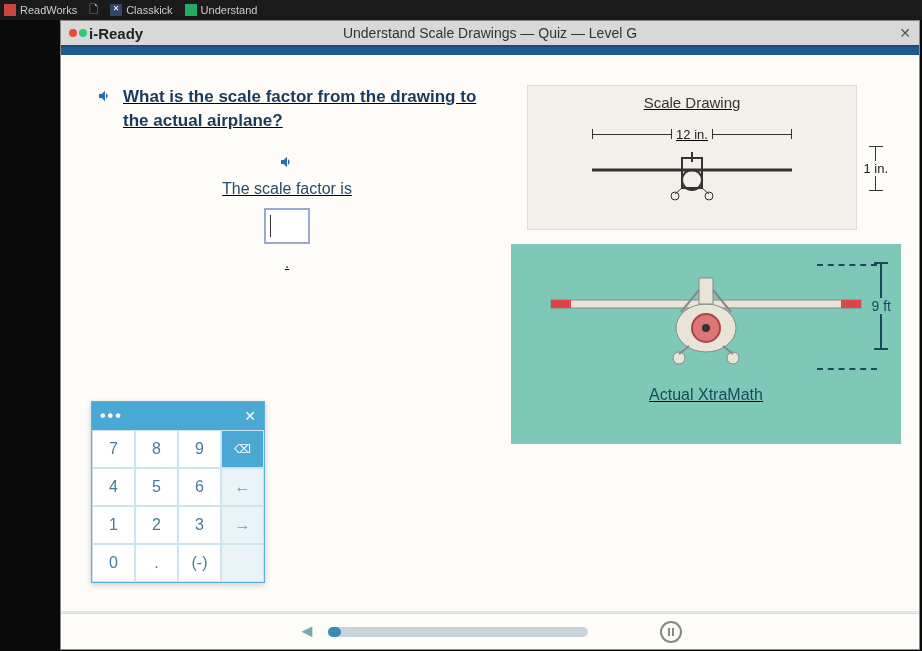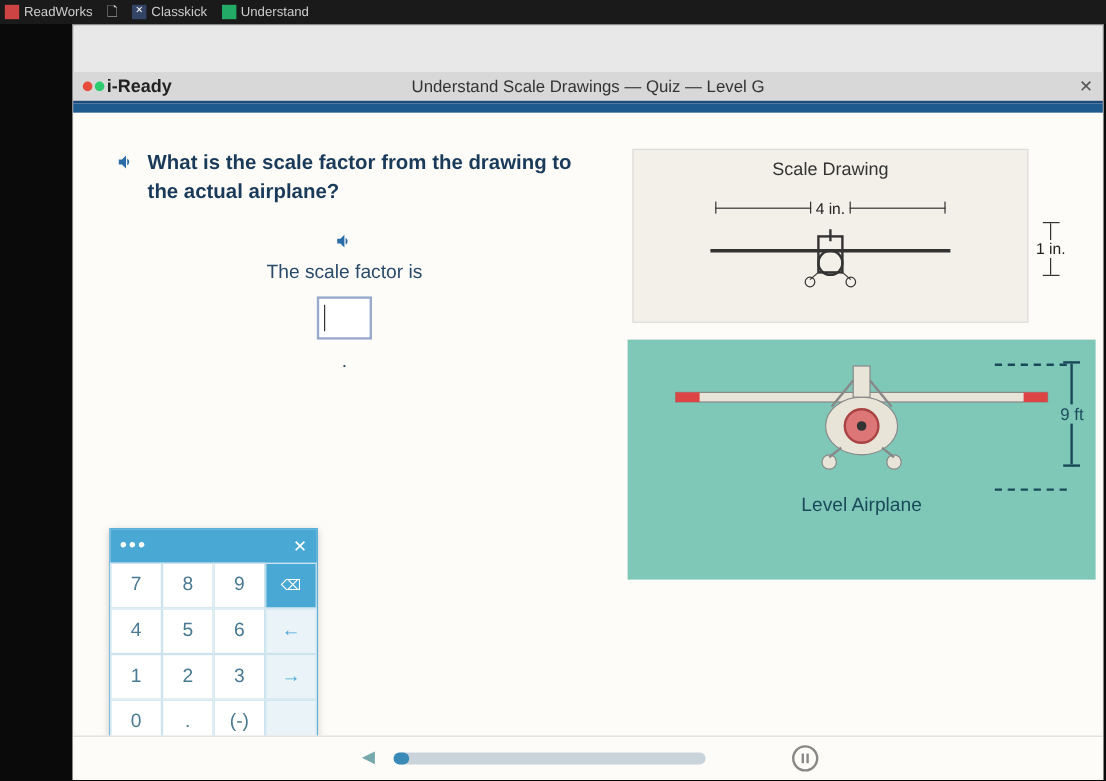--- a/index.html
+++ b/index.html
@@ -31,21 +31,20 @@
     position: relative;
     border: 1px solid #888;
   }
   .app-header {
     background: #d8d8d8;
     height: 26px;
     display: flex;
     align-items: center;
     border-bottom: 2px solid #1a4a7a;
     position: relative;
-    margin-top: 39px;
   }
   .logo {
     font-weight: bold;
     font-size: 15px;
     padding-left: 8px;
     color: #222;
     display:flex;
     align-items:center;
     gap:2px;
   }
@@ -63,20 +62,21 @@
     color: #555;
     font-size: 14px;
     cursor: pointer;
   }
   .blue-bar { height: 8px; background: #1e5a8e; }
   .content {
     background: #fdfcf8;
     padding: 30px 30px 0 36px;
     height: 556px;
     position: relative;
+    text-decoration: underline;
   }
   .question-row { display:flex; gap: 30px;}
   .question-col { flex: 0 0 380px; }
   .q-line { display:flex; align-items:flex-start; gap:10px; margin-bottom: 18px;}
   .audio-icon {
     width: 16px; height: 16px; flex-shrink:0; margin-top:3px;
     color: #2a6ca8;
   }
   .question-text {
     color: #1a3a5a;
@@ -113,25 +113,25 @@
   .plane-small {
     display:block; margin: 6px auto 0;
   }
   .dim-right {
     position:absolute; right: -32px; top: 60px;
     font-size:13px; color:#222; text-align:center;
   }
   .vline-r { width:1px; height:14px; background:#333; margin:0 auto;}
   .actual-box {
     margin-top: 14px;
-    margin-left: 16px;
+    margin-left: 4px;
     width: 390px; height: 200px;
     background: #7fc8b8;
     position: relative;
-    padding-top: 4px;
+    padding-top: 16px;
   }
   .actual-label {
     text-align:center; color:#1a4a5a; font-size:16px; margin-top: 6px;
   }
   .dim-right2 {
     position:absolute; right: 10px; top: 18px;
     font-size:14px; color:#1a4a5a; text-align:center;
   }
   .dashline { border-top: 2px dashed #1a4a5a; width: 60px; position:absolute;}
   .keypad {
@@ -230,21 +230,21 @@
             </span>
           <span>.</span>
         </div>
       </div>
 
       <div class="figures-col">
         <div class="scale-drawing-box">
           <div class="sd-title">Scale Drawing</div>
           <div class="dim-top">
             <span class="hline" style="max-width:80px"></span>
-            <span>4 in.</span>
+            <span>12 in.</span>
             <span class="hline" style="max-width:80px"></span>
           </div>
           <svg class="plane-small" width="210" height="60" viewBox="0 0 210 60">
             <line x1="5" y1="22" x2="205" y2="22" stroke="#333" stroke-width="3"></line>
             <rect x="95" y="10" width="20" height="30" fill="none" stroke="#333" stroke-width="2"></rect>
             <circle cx="105" cy="32" r="10" fill="none" stroke="#333" stroke-width="2"></circle>
             <line x1="105" y1="4" x2="105" y2="14" stroke="#333" stroke-width="2"></line>
             <circle cx="88" cy="48" r="4" fill="none" stroke="#333"></circle>
             <circle cx="122" cy="48" r="4" fill="none" stroke="#333"></circle>
             <line x1="95" y1="40" x2="88" y2="46" stroke="#333"></line>
@@ -277,21 +277,21 @@
           </svg>
           <div class="dim-right2">
             <div style="width:14px;border-top:2px solid #1a4a5a;margin:0 auto"></div>
             <div style="width:2px;height:34px;background:#1a4a5a;margin:0 auto"></div>
             <span>9 ft</span>
             <div style="width:2px;height:34px;background:#1a4a5a;margin:0 auto"></div>
             <div style="width:14px;border-top:2px solid #1a4a5a;margin:0 auto"></div>
           </div>
           <div class="dashline" style="top:20px; right:24px;"></div>
           <div class="dashline" style="top:124px; right:24px;"></div>
-          <div class="actual-label">Level Airplane</div>
+          <div class="actual-label">Actual XtraMath</div>
         </div>
       </div>
     </div>
 
     <div class="keypad">
       <div class="keypad-header">
         <span class="kp-dots">•••</span>
         <span class="kp-close">✕</span>
       </div>
       <div class="keypad-grid">

